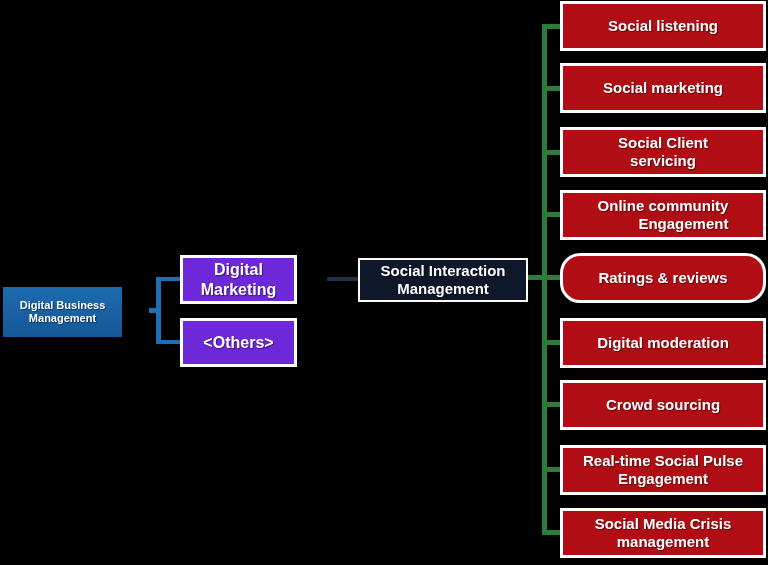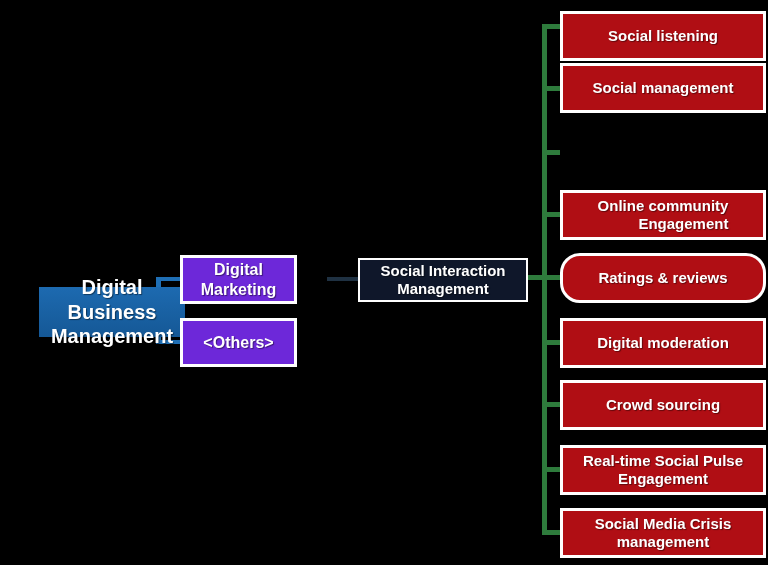--- a/index.html
+++ b/index.html
@@ -21,24 +21,23 @@
     align-items: center;
     justify-content: center;
     text-align: center;
     color: #ffffff;
     font-weight: bold;
     white-space: pre-line;
     line-height: 1.22;
     text-shadow: 1px 1px 1px rgba(0,0,0,0.45);
   }
   .node.root {
-    left: 3px; top: 287px; width: 146px; height: 50px;
+    left: 3px; top: 287px; width: 119px; height: 50px;
     background: linear-gradient(180deg, #1d6ab0 0%, #155896 100%);
-    font-size: 20px;
-    margin-left: 36px;
+    font-size: 11px;
   }
   .node.child {
     left: 180px; width: 117px; height: 49px;
     background: #6d28d9;
     border: 3px solid #ffffff;
     font-size: 16px;
   }
   .node.child.dm  { top: 255px; }
   .node.child.oth { top: 318px; }
   .node.mgr {
@@ -86,22 +85,24 @@
   <div class="node root">Digital Business
 Management</div>
 
   <div class="node child dm">Digital Marketing</div>
 
   <div class="node child oth">&lt;Others&gt;</div>
 
   <div class="node mgr">Social Interaction
 Management</div>
 
-  <div class="node leaf" style="top:1px;margin-top:10px;">Social listening</div>
-  <div class="node leaf" style="top:63px;">Social management</div>
+  <div class="node leaf" style="top:1px;">Social listening</div>
+  <div class="node leaf" style="top:63px;">Social marketing</div>
+  <div class="node leaf" style="top:127px;">Social Client
+servicing</div>
   <div class="node leaf" style="top:190px;text-align:right;">Online community
 Engagement</div>
   <div class="node leaf" style="top:253px;border-radius:20px;">Ratings &amp; reviews</div>
   <div class="node leaf" style="top:318px;">Digital moderation</div>
   <div class="node leaf" style="top:380px;">Crowd sourcing</div>
   <div class="node leaf" style="top:445px;">Real-time Social Pulse
 Engagement</div>
   <div class="node leaf" style="top:508px;">Social Media Crisis
 management</div>
 

